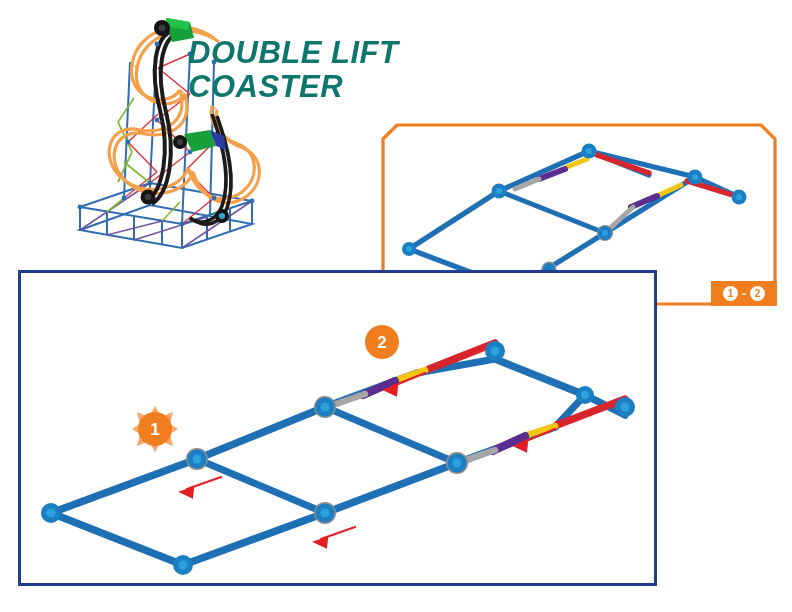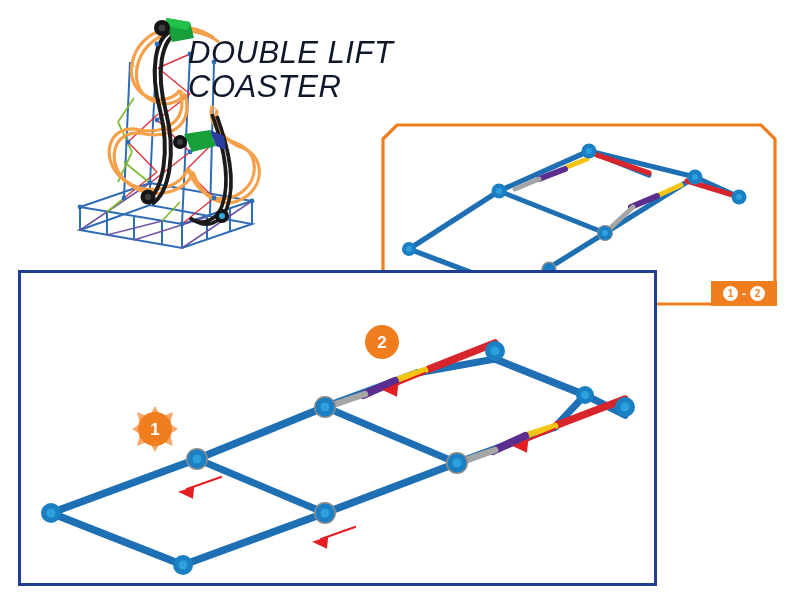--- a/index.html
+++ b/index.html
@@ -2,22 +2,22 @@
 <html><head>
 <meta charset="utf-8">
 <style>
   html,body{margin:0;padding:0;background:#ffffff;}
   body{width:792px;height:612px;position:relative;overflow:hidden;
        font-family:"Liberation Sans",sans-serif;}
   .stage{position:absolute;left:0;top:0;width:792px;height:612px;}
 
   
   .title{position:absolute;left:188px;top:36px;width:260px;
-         font-size:31px;line-height:34px;font-weight:normal;font-style:italic;
-         color:#0f172a;letter-spacing:0.5px;white-space:pre-line;}
+         font-size:31px;line-height:34px;font-weight:bold;font-style:italic;
+         color:#0f766e;letter-spacing:0.5px;white-space:pre-line;}
 
   
   .hero{position:absolute;left:62px;top:2px;width:200px;height:258px;}
   .hero svg{display:block;}
 
   
   .inset{position:absolute;left:381px;top:123px;width:396px;height:183px;}
   .inset .frame{position:absolute;inset:0;}
   .inset .art{position:absolute;left:6px;top:6px;width:384px;height:171px;}
   .badge-tab{position:absolute;right:0px;bottom:0px;width:66px;height:25px;

